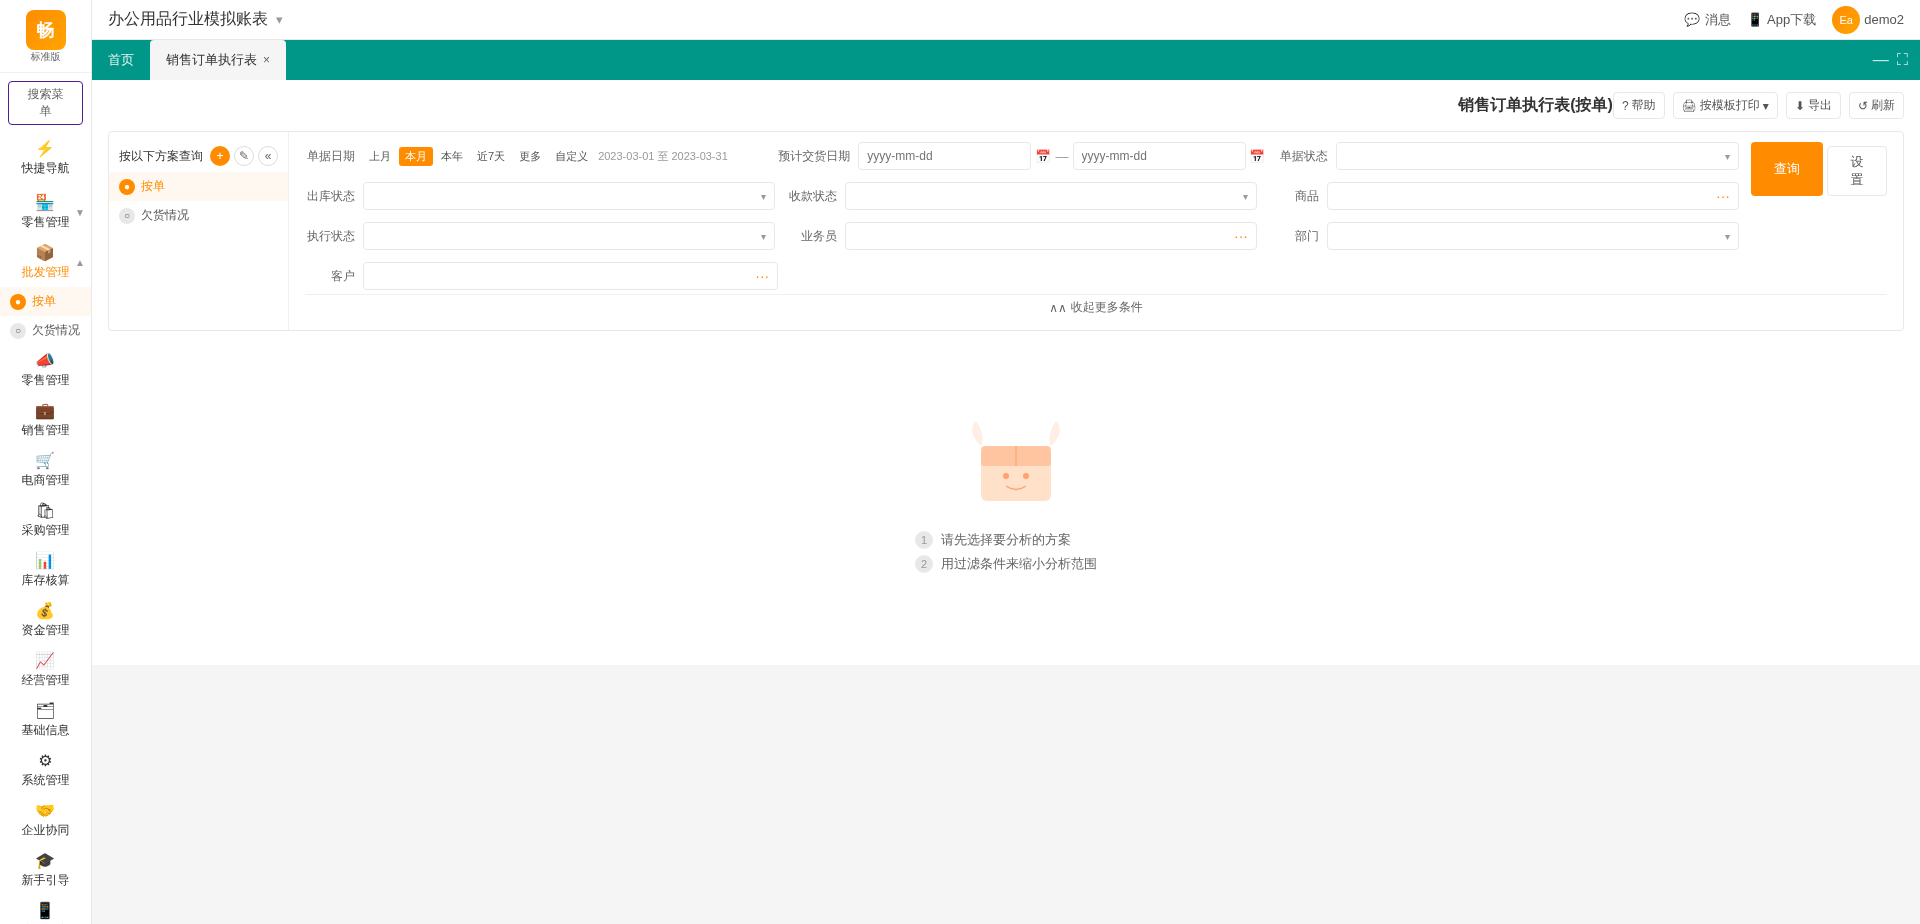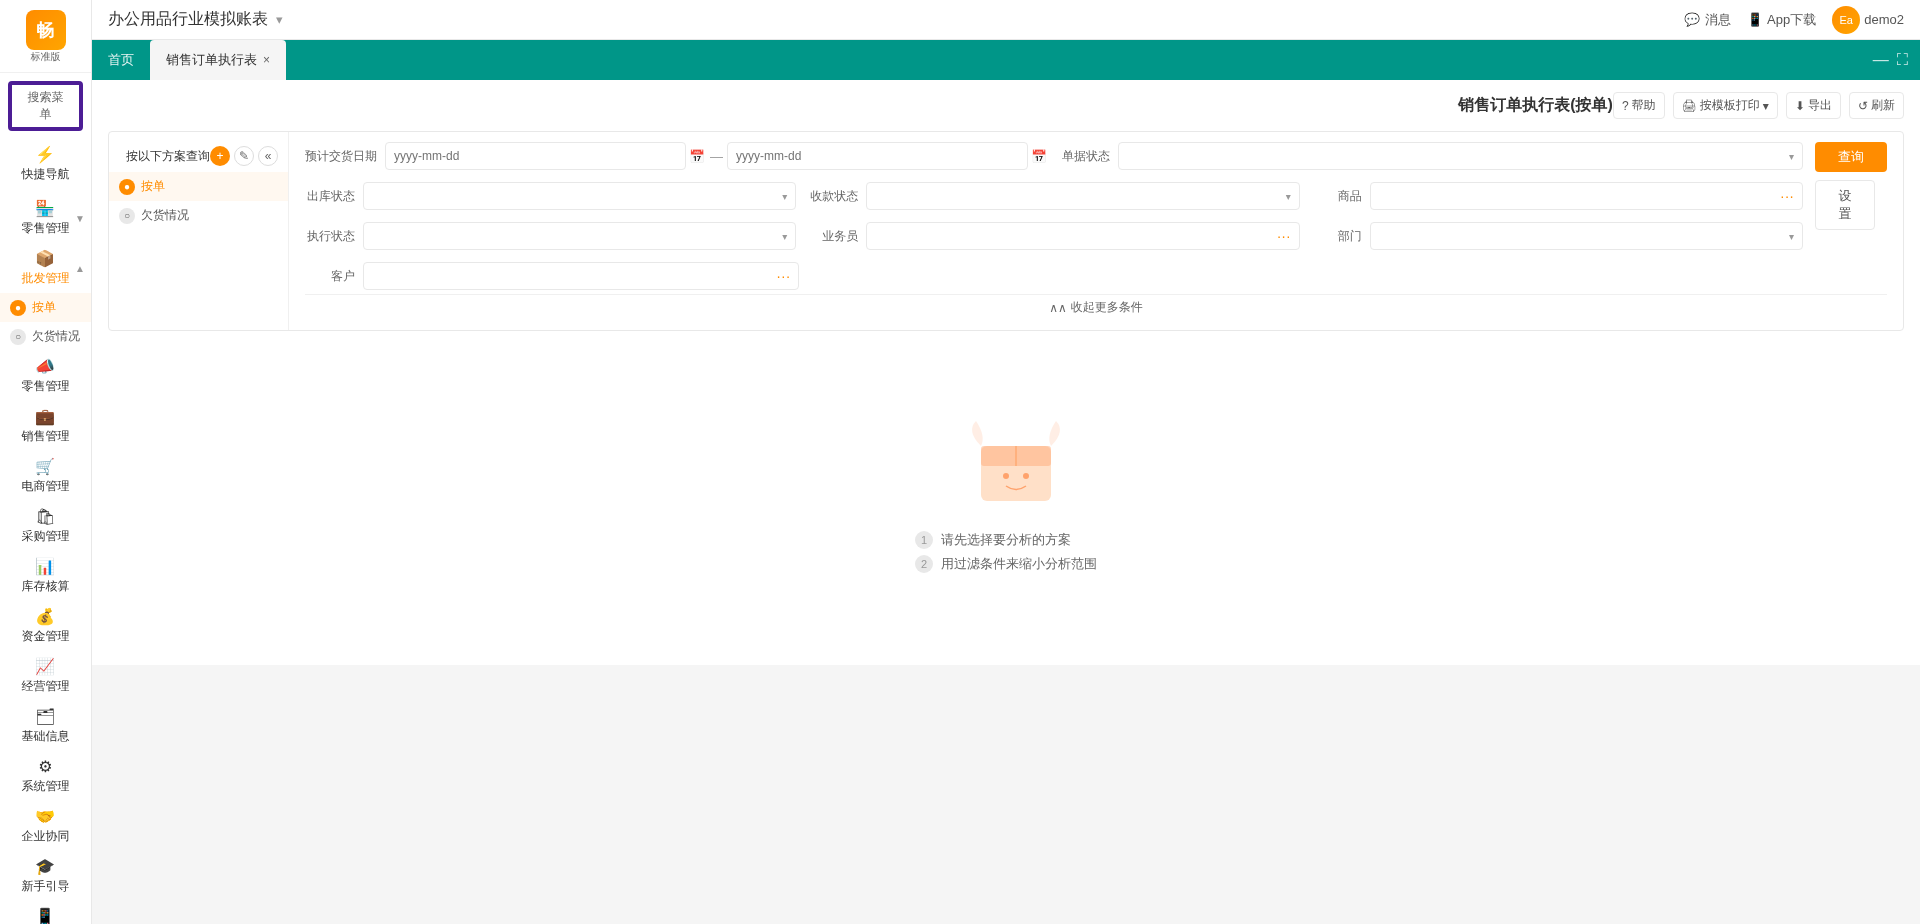--- a/index.html
+++ b/index.html
@@ -30,21 +30,21 @@
       color: white; font-size: 18px; font-weight: bold;
     }
     .sidebar-logo-text { font-size: 10px; color: #666; margin-top: 0; }
     .sidebar-search {
       padding: 8px 8px;
       text-align: center;
     }
     .sidebar-search-btn {
       width: 100%; padding: 4px 14px;
       background: #fff;
-      border: 4px solid #4c1d95;
+      border: 1px solid #4c1d95;
       border-radius: 4px;
       cursor: pointer;
       color: #666;
       font-size: 12px;
     }
     .sidebar-nav-item {
       display: flex; flex-direction: column; align-items: center;
       padding: 6px 4px;
       cursor: pointer;
       color: #333;
@@ -165,21 +165,21 @@
     .filter-panel-left {
       width: 180px;
       border-right: 1px solid #f0f0f0;
       flex-shrink: 0;
       padding: 8px 0;
     }
     .filter-panel-body {
       display: flex;
     }
     .filter-left-header {
-      display: flex; align-items: center; justify-content: flex-end;
+      display: flex; align-items: center; justify-content: space-between;
       padding: 6px 10px;
     }
     .filter-left-title { font-size: 12px; color: #333; font-weight: 500; }
     .filter-left-icons { display: flex; gap: 4px; }
     .filter-icon-btn {
       width: 20px; height: 20px;
       border-radius: 50%;
       display: flex; align-items: center; justify-content: center;
       cursor: pointer; font-size: 12px;
     }
@@ -267,21 +267,21 @@
       padding: 6px 20px; font-size: 13px; cursor: pointer;
       width: 72px;
     }
     .reset-btn {
       background: #fff; color: #555;
       border: 1px solid #e8e8e8; border-radius: 4px;
       padding: 6px 20px; font-size: 13px; cursor: pointer;
       width: 60px; margin-top: 4px;
     }
     .btn-column {
-      display: flex; flex-direction: column; gap: 4px; flex-shrink: 0;
+      display: flex; flex-direction: row; gap: 4px; flex-shrink: 0;
     }
 
     
     .collapse-row {
       display: flex; justify-content: center;
       padding: 4px 0;
       border-top: 1px solid #f0f0f0;
       margin-top: 4px;
     }
     .collapse-btn {
@@ -495,20 +495,34 @@
               <span>欠货情况</span>
             </div>
           </div>
 
           <div class="filter-right">
 
             <div style="display:flex; gap:12px; align-items:flex-start;">
               <div style="flex:1;">
 
                 <div class="filter-row">
+                  <div class="filter-field">
+                    <span class="filter-label">单据日期</span>
+                    <div class="filter-control">
+                      <div class="date-range-tabs">
+                        <span class="date-tab">上月</span>
+                        <span class="date-tab active">本月</span>
+                        <span class="date-tab">本年</span>
+                        <span class="date-tab">近7天</span>
+                        <span class="date-tab">更多</span>
+                        <span class="date-tab">自定义</span>
+                      </div>
+                      <span class="date-range-text">2023-03-01 至 2023-03-31</span>
+                    </div>
+                  </div>
 
                   <div class="filter-field">
                     <span class="filter-label">预计交货日期</span>
                     <div class="date-input-group">
                       <input class="date-input" placeholder="yyyy-mm-dd" style="">
                       <span class="date-icon">📅</span>
                       <span class="date-dash">—</span>
                       <input class="date-input" placeholder="yyyy-mm-dd" style="">
                       <span class="date-icon">📅</span>
                     </div>

